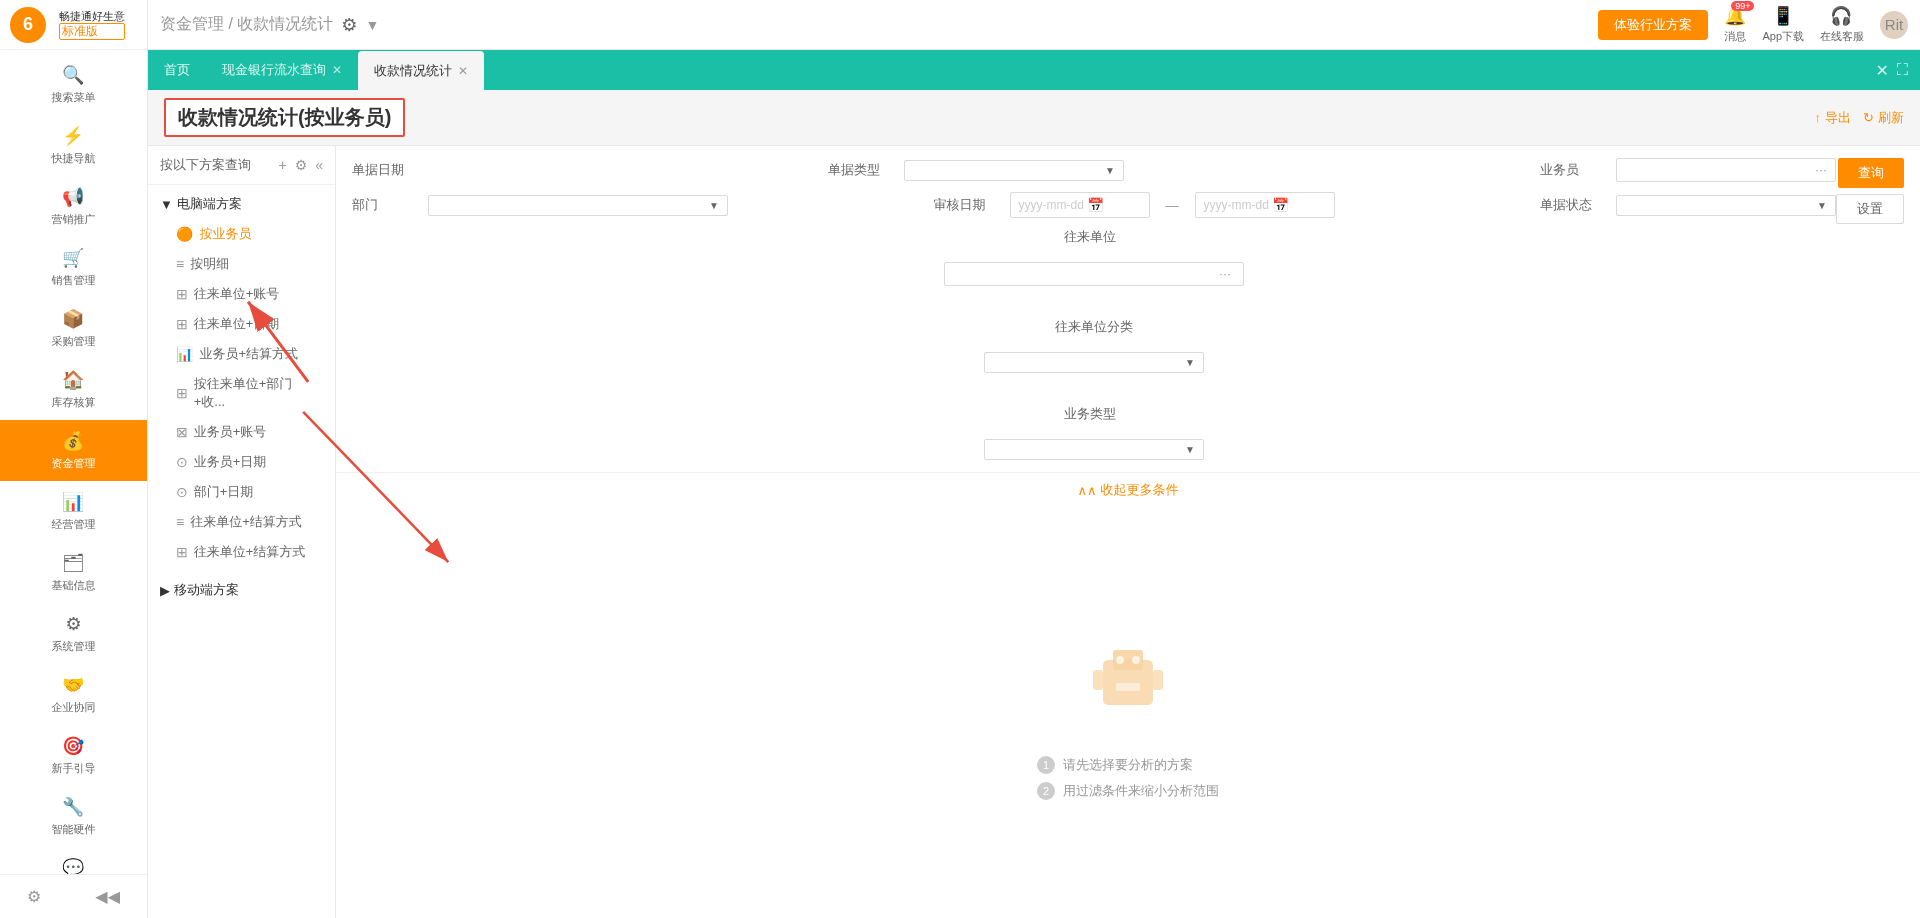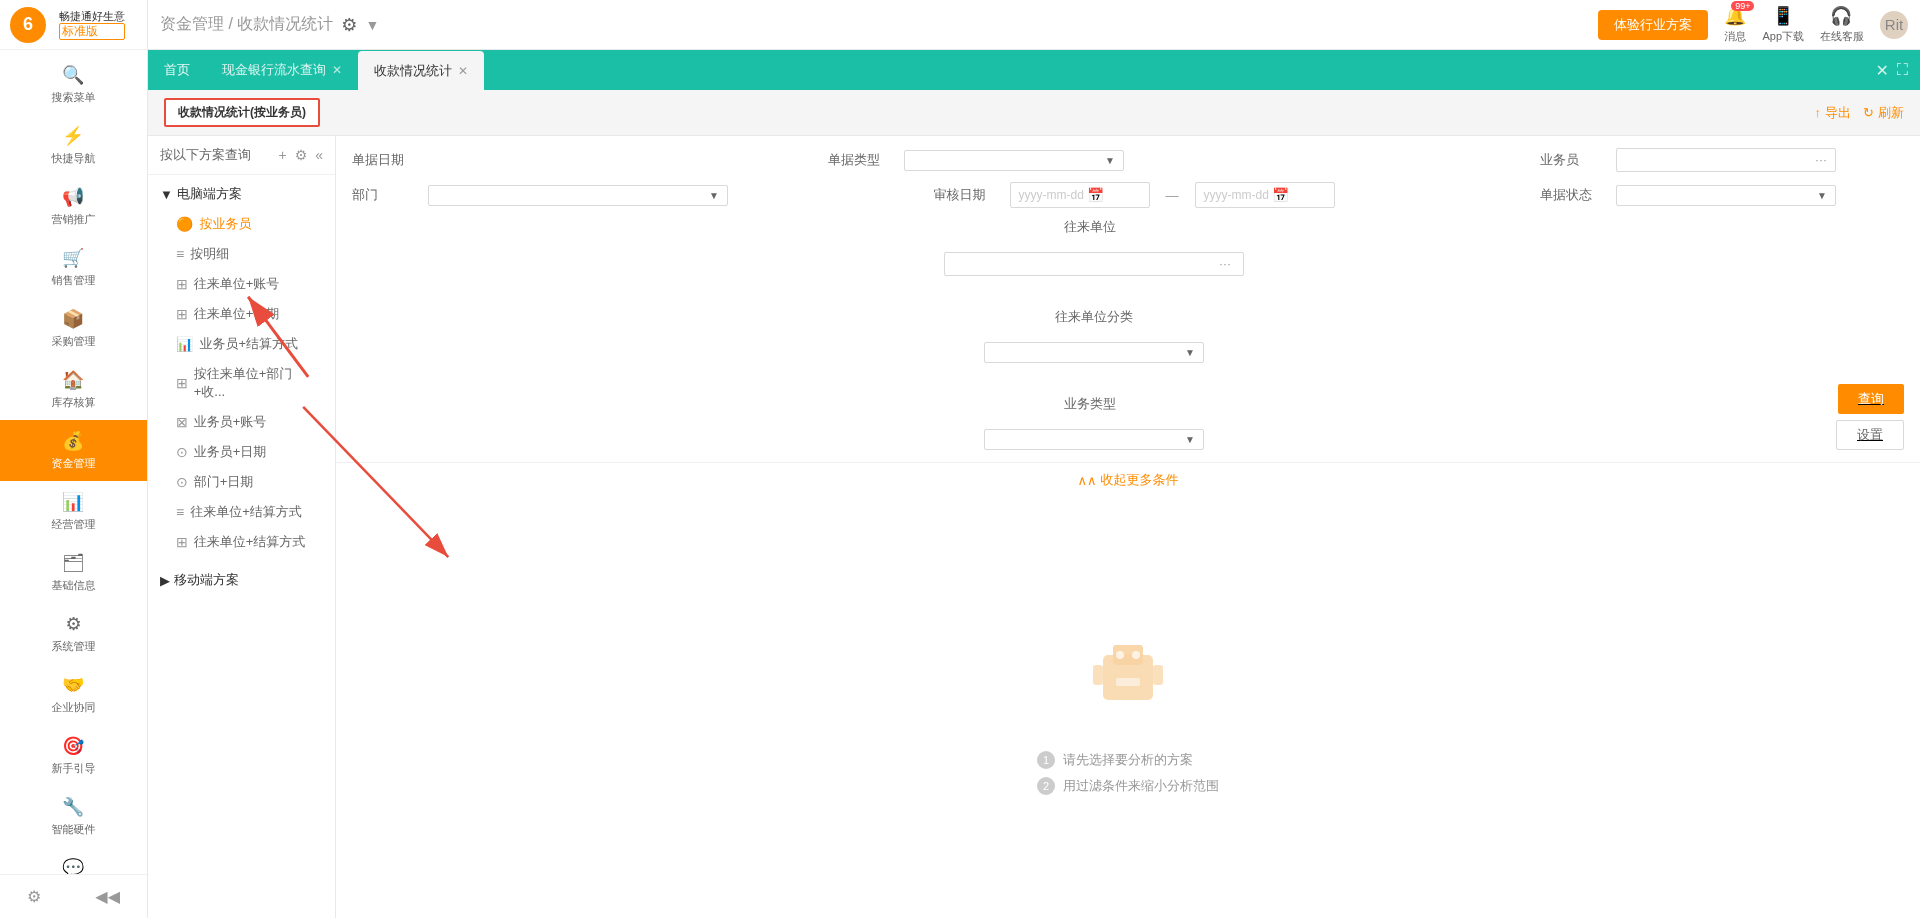--- a/index.html
+++ b/index.html
@@ -44,40 +44,40 @@
     .tab-item.active .tab-close { color: #999; }
     .tab-bar-actions { margin-left: auto; display: flex; align-items: center; gap: 8px; padding-right: 12px; }
     .tab-action-btn { color: rgba(255,255,255,0.8); cursor: pointer; font-size: 16px; }
 
     
     .content-area { flex: 1; display: flex; flex-direction: column; background: #f5f5f5; overflow: hidden; }
 
     
     .page-header { background: #f5f5f5; padding: 8px 16px; display: flex; align-items: center; justify-content: space-between; border-bottom: 1px solid #e8e8e8; }
     .page-title-box { border: 2px solid #e74c3c; padding: 4px 12px; background: white; border-radius: 2px; }
-    .page-title { font-size: 12px; font-weight: bold; color: #333; }
+    .page-title { font-size: 20px; font-weight: bold; color: #333; }
     .page-header-actions { display: flex; gap: 12px; }
     .header-action-btn { color: #ff8c00; cursor: pointer; font-size: 13px; display: flex; align-items: center; gap: 4px; }
     .filter-row { display: flex; align-items: center; gap: 16px; margin-bottom: 10px; }
     .filter-row:last-child { margin-bottom: 0; flex-direction: column; }
     .filter-label { color: #666; font-size: 13px; min-width: 60px; }
     .date-group { display: flex; align-items: center; gap: 6px; }
     .date-btn { padding: 2px 8px; border: 1px solid #d9d9d9; border-radius: 2px; cursor: pointer; font-size: 12px; color: #666; background: white; }
     .date-btn.active { background: #ff8c00; color: white; border-color: #ff8c00; }
     .date-range { font-size: 12px; color: #666; }
     .filter-select { border: 1px solid #d9d9d9; border-radius: 2px; padding: 4px 8px; font-size: 12px; color: #666; background: white; min-width: 160px; display: flex; align-items: center; justify-content: space-between; cursor: pointer; }
     .filter-select-wide { min-width: 300px; }
     .filter-input { border: 1px solid #d9d9d9; border-radius: 2px; padding: 4px 8px; font-size: 12px; color: #999; background: white; min-width: 140px; }
     .filter-dash { color: #999; }
     .date-icon { color: #999; font-size: 14px; cursor: pointer; }
     .more-dots { color: #999; cursor: pointer; margin: 0 4px; }
     .collapse-btn { display: flex; align-items: center; justify-content: center; color: #ff8c00; font-size: 13px; cursor: pointer; padding: 8px; gap: 4px; }
 
     
-    .query-btns { display: flex; flex-direction: column; gap: 6px; align-items: flex-end; text-decoration: underline; }
+    .query-btns { display: flex; flex-direction: column; gap: 6px; align-items: flex-end; }
     .query-btn { background: #ff8c00; color: white; border: none; padding: 6px 20px; border-radius: 2px; cursor: pointer; font-size: 13px; }
     .settings-btn { background: white; color: #666; border: 1px solid #d9d9d9; padding: 5px 20px; border-radius: 2px; cursor: pointer; font-size: 13px; }
 
     
     .split-layout { display: flex; flex: 1; overflow: hidden; }
     .scheme-panel { width: 188px; background: white; border-right: 1px solid #e8e8e8; overflow-y: auto; flex-shrink: 0; }
     .scheme-panel-header { display: flex; align-items: center; justify-content: space-between; padding: 10px 12px; border-bottom: 1px solid #f0f0f0; }
     .scheme-panel-title { color: #666; font-size: 13px; }
     .scheme-panel-actions { display: flex; gap: 8px; align-items: center; }
     .scheme-action-btn { color: #999; cursor: pointer; font-size: 14px; }
@@ -87,21 +87,21 @@
     .scheme-item { display: flex; align-items: center; padding: 6px 12px 6px 28px; cursor: pointer; color: #666; font-size: 13px; gap: 6px; }
     .scheme-item.active { color: #ff8c00; }
     .scheme-item-icon { font-size: 14px; color: #999; }
     .scheme-item.active .scheme-item-icon { color: #ff8c00; }
 
     
     .right-content { flex: 1; display: flex; flex-direction: column; overflow: hidden; }
 
     
     .filter-area { background: white; padding: 12px 16px; }
-    .filter-top-row { display: flex; align-items: flex-end; justify-content: space-between; }
+    .filter-top-row { display: flex; align-items: flex-start; justify-content: space-between; }
     .filter-fields { flex: 1; }
 
     
     .empty-state { flex: 1; display: flex; flex-direction: column; align-items: center; justify-content: center; background: white; gap: 16px; }
     .empty-state-img { font-size: 64px; color: #f0c080; opacity: 0.7; }
     .empty-instructions { display: flex; flex-direction: column; gap: 8px; }
     .empty-instruction-item { display: flex; align-items: center; gap: 8px; color: #999; font-size: 13px; }
     .instruction-num { width: 18px; height: 18px; border-radius: 50%; background: #ccc; color: white; display: flex; align-items: center; justify-content: center; font-size: 11px; flex-shrink: 0; }
 
     

